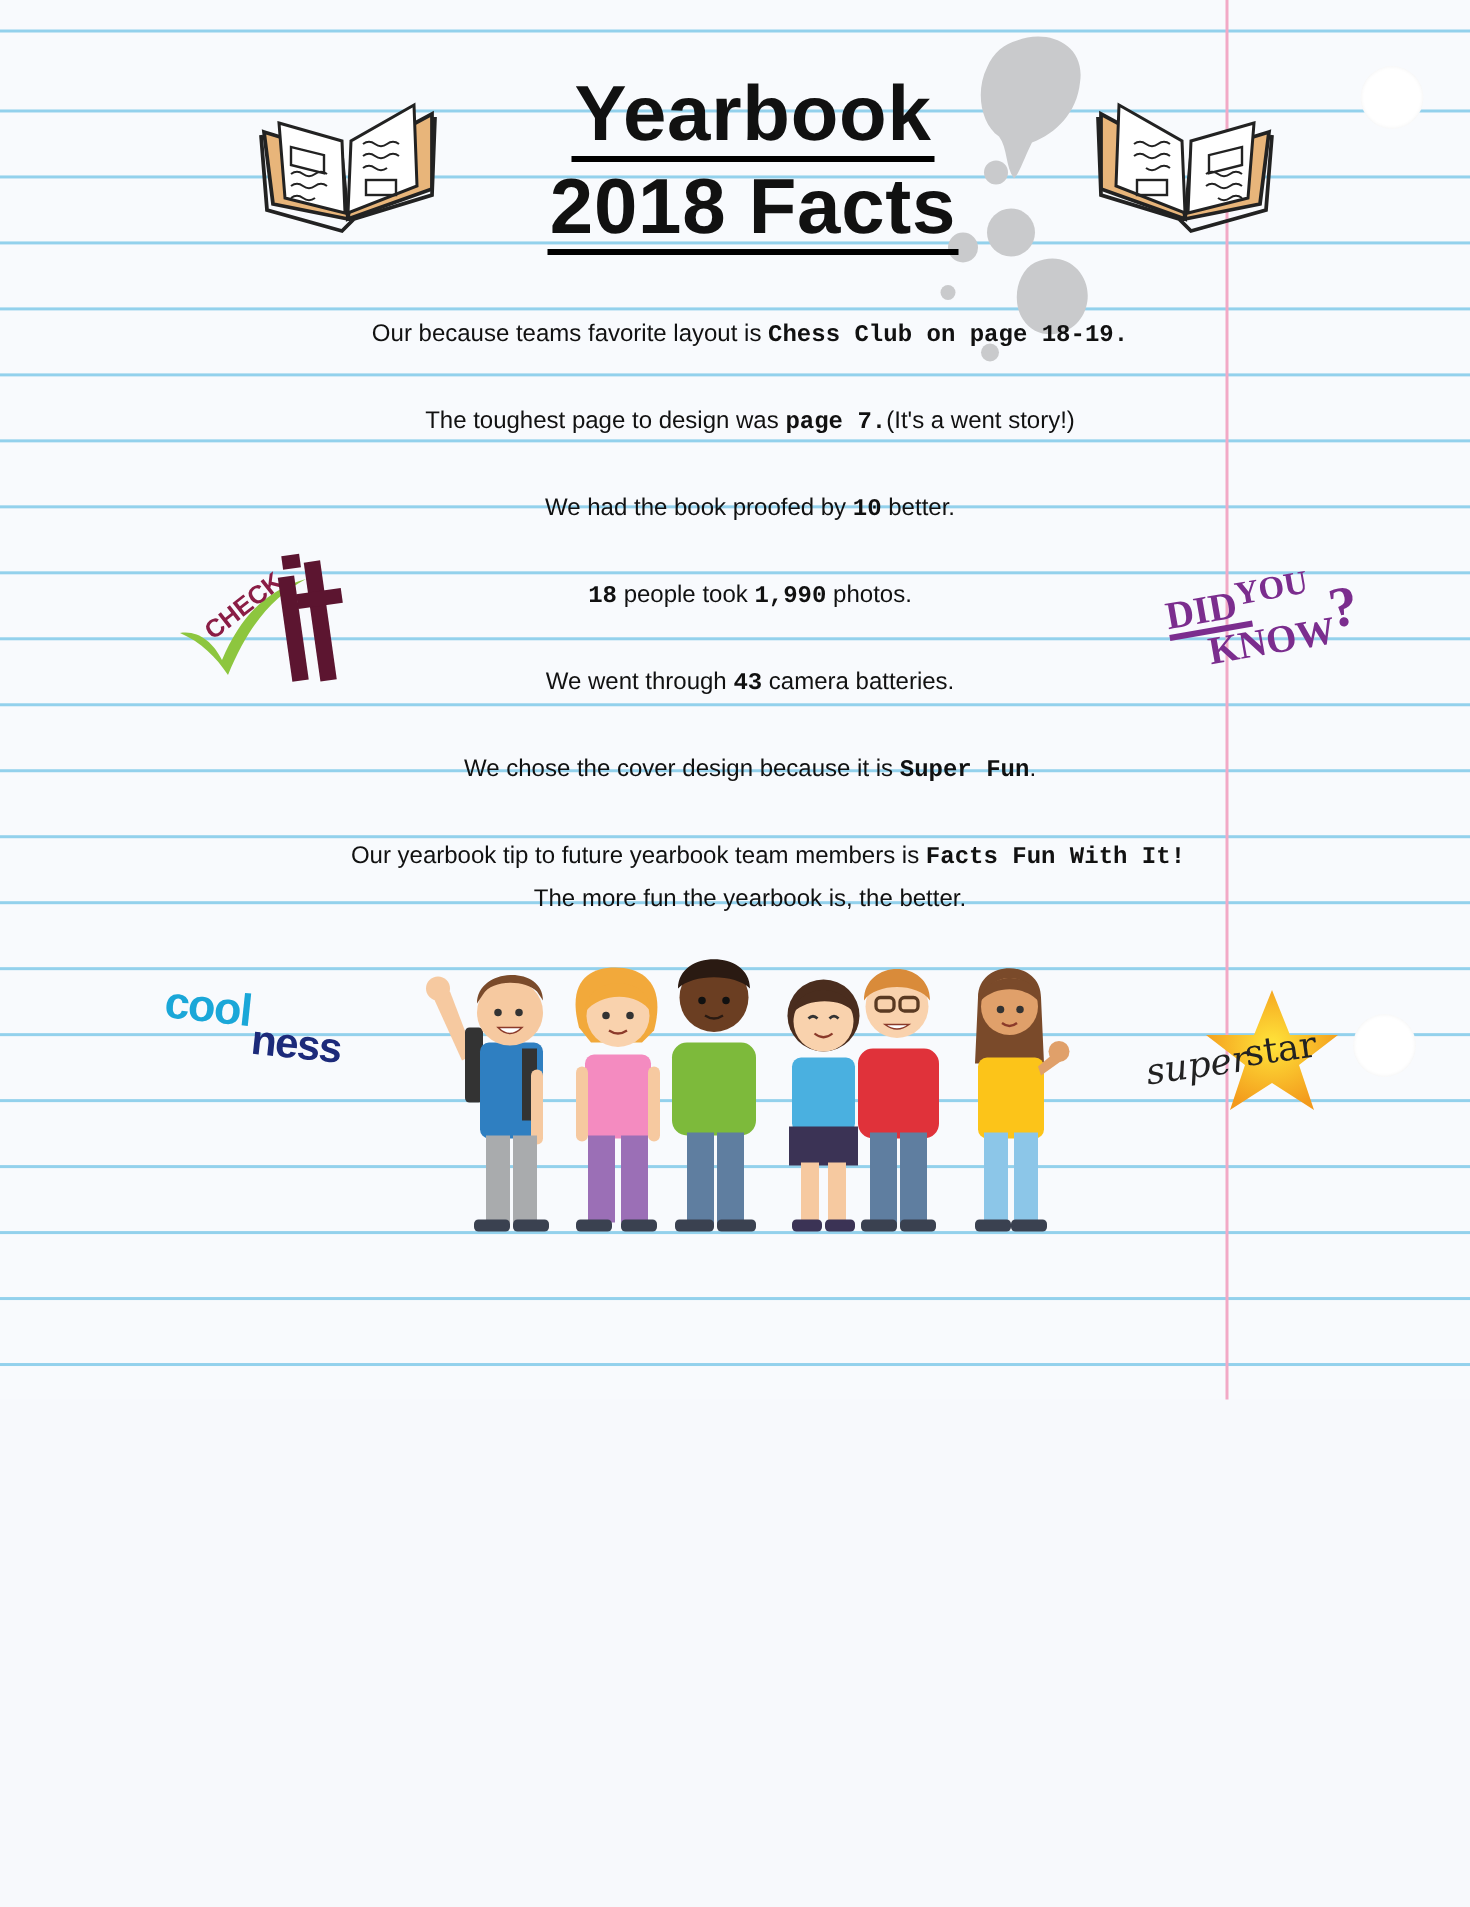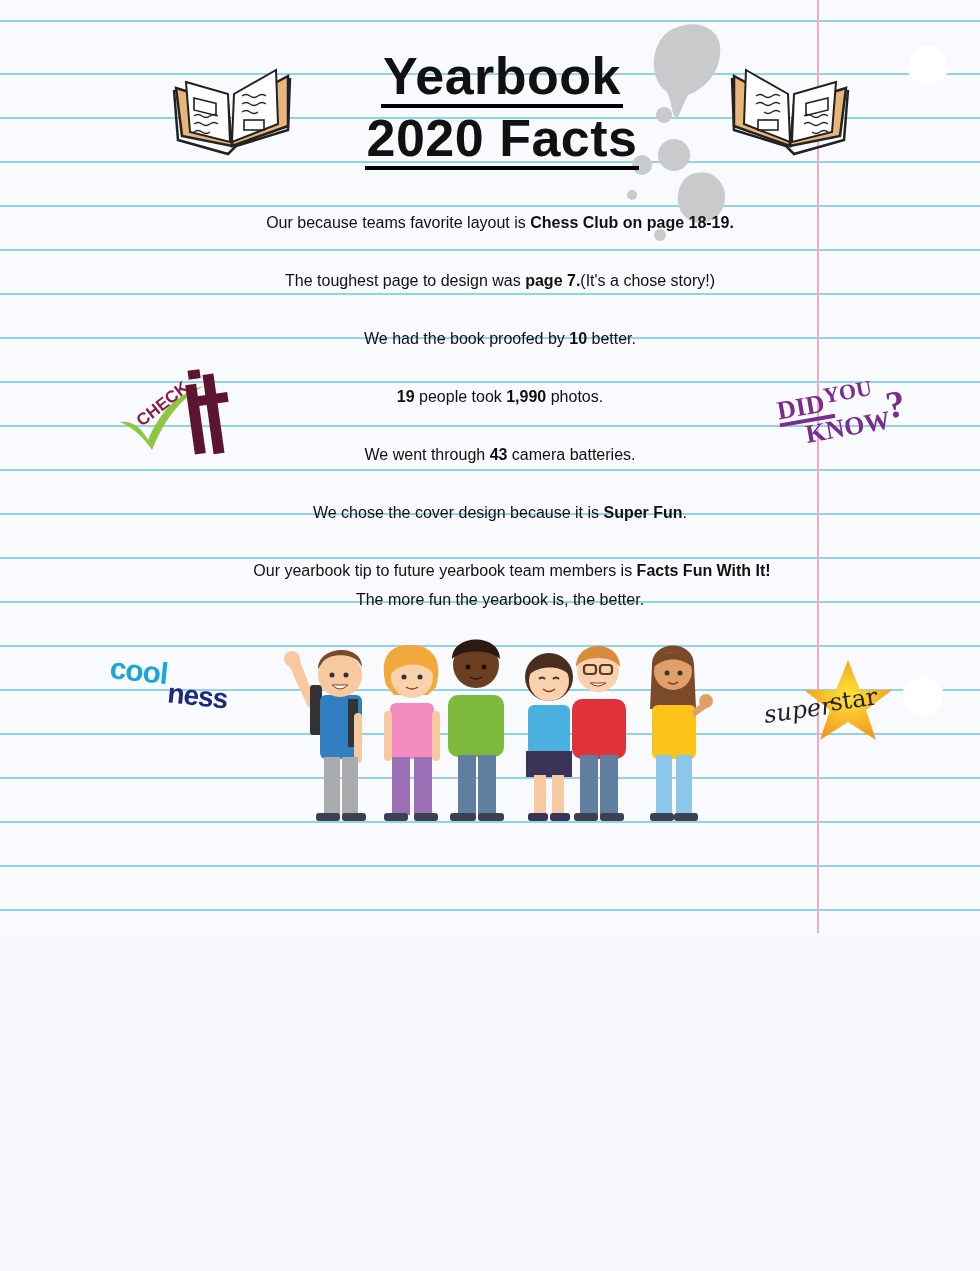--- a/index.html
+++ b/index.html
@@ -21,21 +21,21 @@
   }
   .margin-line { position: absolute; left: 817px; top: 0; width: 2px; height: 1271px; background: #f2a9c6; }
   .hole { position: absolute; width: 42px; height: 42px; border-radius: 50%; background: #ffffff;
           box-shadow: inset 0 0 3px rgba(0,0,0,0.06); }
   .splat { position: absolute; fill: #c9cacc; }
   .title { position: absolute; left: 0; width: 1004px; top: 48px; text-align: center; }
   .title .line { display: inline-block; font-weight: bold; font-size: 52px; line-height: 56px;
                  border-bottom: 4px solid #000; padding: 0 2px; letter-spacing: 0.5px; }
   .title .l1 { margin-bottom: 2px; }
   .fact { position: absolute; left: 0; width: 1000px; text-align: center; white-space: nowrap; }
-  .fact b { font-weight: bold; }
+  .fact b { font-weight: bold; font-family: Liberation Mono, monospace; }
   .book { position: absolute; }
   .sticker { position: absolute; }
   .kids { position: absolute; left: 280px; top: 625px; }
 </style>
 </head>
 <body>
 
 <div class="page">
   <div class="lines"></div>
   <div class="margin-line"></div>
@@ -80,34 +80,34 @@
       <path d="M106 4 L64 28 L62 76 L108 58 Z" fill="#fff" stroke="#222" stroke-width="2"></path>
       <rect x="24" y="26" width="22" height="12" fill="none" stroke="#222" stroke-width="1.6" transform="skewY(14)"></rect>
       <path d="M24 50 q4 -3 8 0 t8 0 t8 0 M24 58 q4 -3 8 0 t8 0 t8 0 M24 66 q4 -3 8 0 t8 0" fill="none" stroke="#222" stroke-width="1.4"></path>
       <path d="M72 30 q4 -3 8 0 t8 0 t8 0 M72 38 q4 -3 8 0 t8 0 t8 0 M72 46 q4 -3 8 0 t8 0" fill="none" stroke="#222" stroke-width="1.4"></path>
       <rect x="74" y="54" width="20" height="10" fill="none" stroke="#222" stroke-width="1.6"></rect>
     </g>
   </svg>
 
   <div class="title">
     <div><span class="line l1">Yearbook</span></div>
-    <div><span class="line l2">2020 Facts</span></div>
+    <div><span class="line l2">2018 Facts</span></div>
   </div>
 
   <div class="fact" style="top:214px;">
     <span>Our because teams favorite layout is </span><b>Chess Club on page 18-19.</b>
   </div>
   <div class="fact" style="top:272px;">
-    <span>The toughest page to design was </span><b>page 7.</b><span>(It's a chose story!)</span>
+    <span>The toughest page to design was </span><b>page 7.</b><span>(It's a went story!)</span>
   </div>
   <div class="fact" style="top:330px;">
     <span>We had the book proofed by </span><b>10</b><span> better.</span>
   </div>
   <div class="fact" style="top:388px;">
-    <b>19</b><span> people took </span><b>1,990</b><span> photos.</span>
+    <b>18</b><span> people took </span><b>1,990</b><span> photos.</span>
   </div>
   <div class="fact" style="top:446px;">
     <span>We went through </span><b>43</b><span> camera batteries.</span>
   </div>
   <div class="fact" style="top:504px;">
     <span>We chose the cover design because it is </span><b>Super Fun</b><span>.</span>
   </div>
   <div class="fact" style="top:562px; left:12px;">
     <span>Our yearbook tip to future yearbook team members is </span><b>Facts Fun With It!</b>
   </div>

